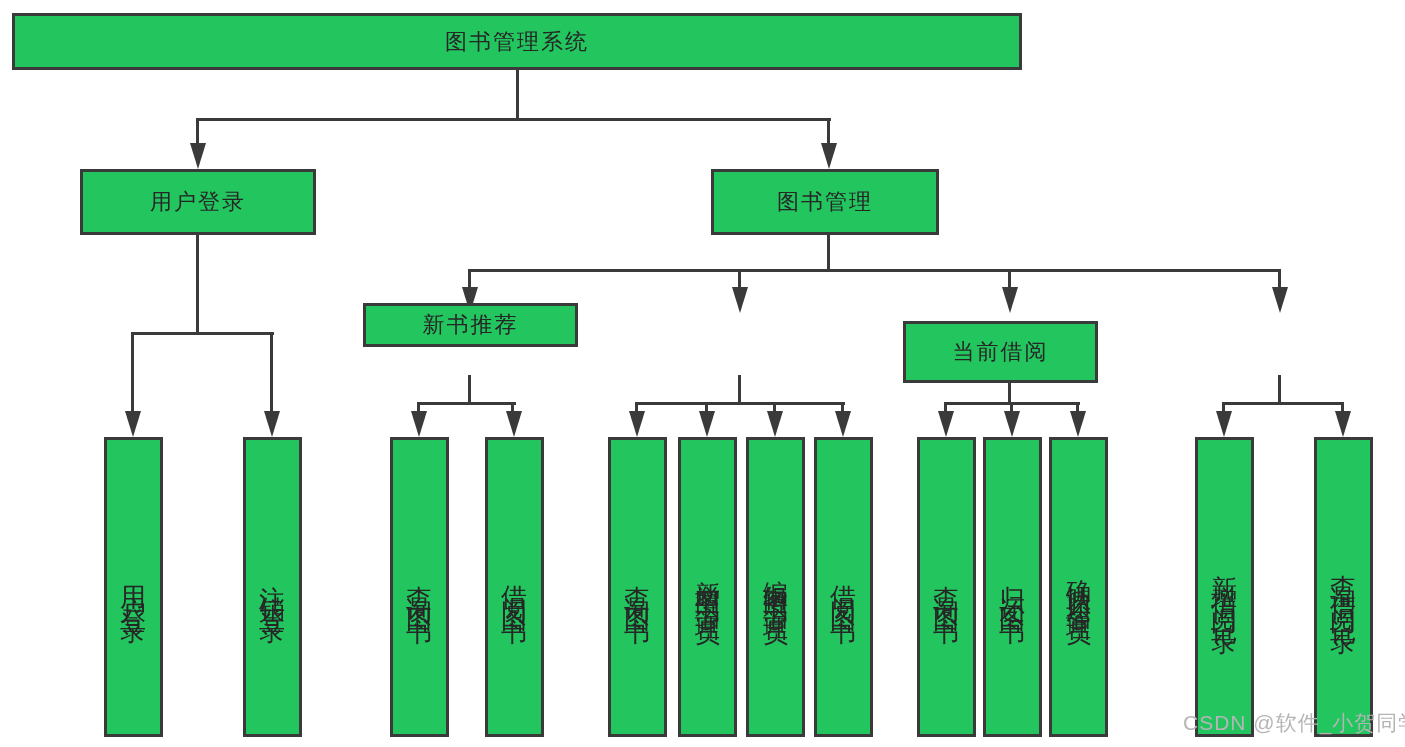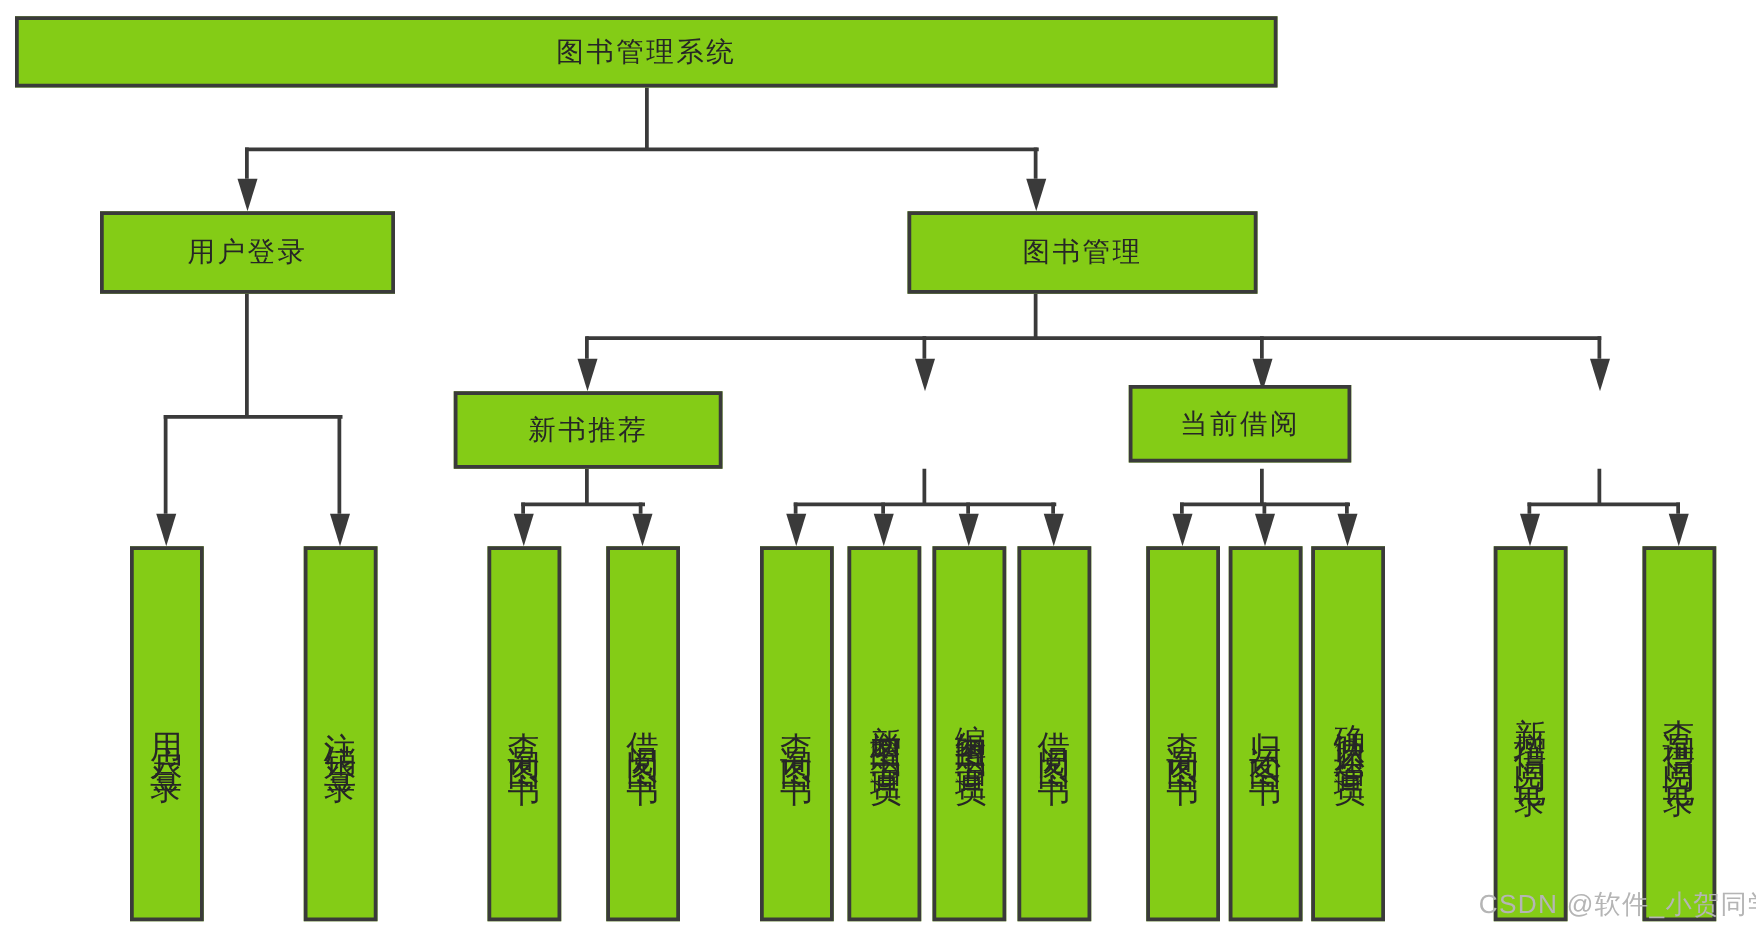--- a/index.html
+++ b/index.html
@@ -2,21 +2,21 @@
 <html><head>
 <meta charset="utf-8">
 <style>
   html,body{margin:0;padding:0;background:#ffffff;}
   .canvas{
     position:relative;width:1405px;height:747px;background:#ffffff;overflow:hidden;
     font-family:"Liberation Sans",sans-serif;color:#262626;
   }
   .node{
     position:absolute;box-sizing:border-box;border:3px solid #3a3a3a;
-    background:#84cc16;display:flex;align-items:center;justify-content:center;
+    background:#22c55e;display:flex;align-items:center;justify-content:center;
     text-align:center;
   }
   .h-label{font-size:22px;letter-spacing:2px;white-space:nowrap;}
   .v-label{
     writing-mode:vertical-rl;text-orientation:mixed;
     font-size:26px;letter-spacing:11px;line-height:1;white-space:nowrap;
   }
   .v-label.long{font-size:25px;letter-spacing:6px;}
   .lv,.lh{position:absolute;background:#3a3a3a;}
   .lv{width:3px;}
@@ -95,28 +95,28 @@
   <i class="ah" style="left:1216px;top:411px"></i>
   <i class="ah" style="left:1335px;top:411px"></i>
 
   <div class="node" style="left:12px;top:13px;width:1010px;height:57px">
     <span class="h-label">图书管理系统</span>
   </div>
 
   <div class="node" style="left:80px;top:169px;width:236px;height:66px">
     <span class="h-label">用户登录</span>
   </div>
-  <div class="node" style="left:726px;top:169px;width:280px;height:66px">
+  <div class="node" style="left:711px;top:169px;width:228px;height:66px">
     <span class="h-label">图书管理</span>
   </div>
 
-  <div class="node" style="left:363px;top:313px;width:215px;height:62px">
+  <div class="node" style="left:363px;top:303px;width:215px;height:44px">
     <span class="h-label">新书推荐</span>
   </div>
-  <div class="node" style="left:903px;top:308px;width:178px;height:62px">
+  <div class="node" style="left:903px;top:321px;width:195px;height:62px">
     <span class="h-label">当前借阅</span>
   </div>
 
   <div class="node" style="left:104px;top:437px;width:59px;height:300px">
     <span class="v-label">用户登录</span>
   </div>
   <div class="node" style="left:243px;top:437px;width:59px;height:300px">
     <span class="v-label">注销登录</span>
   </div>
 

